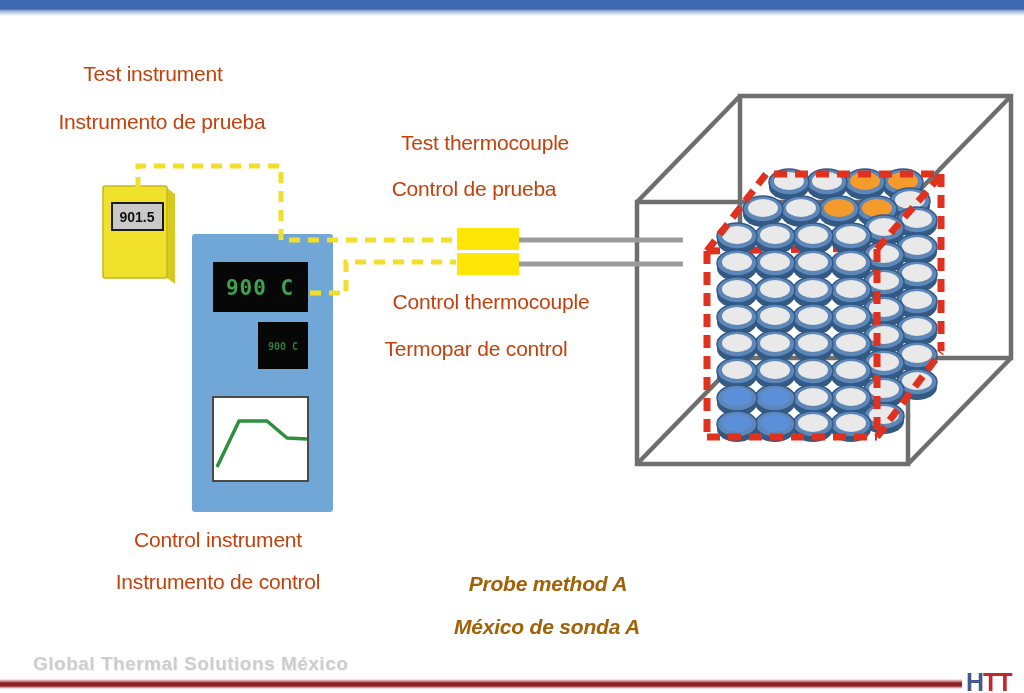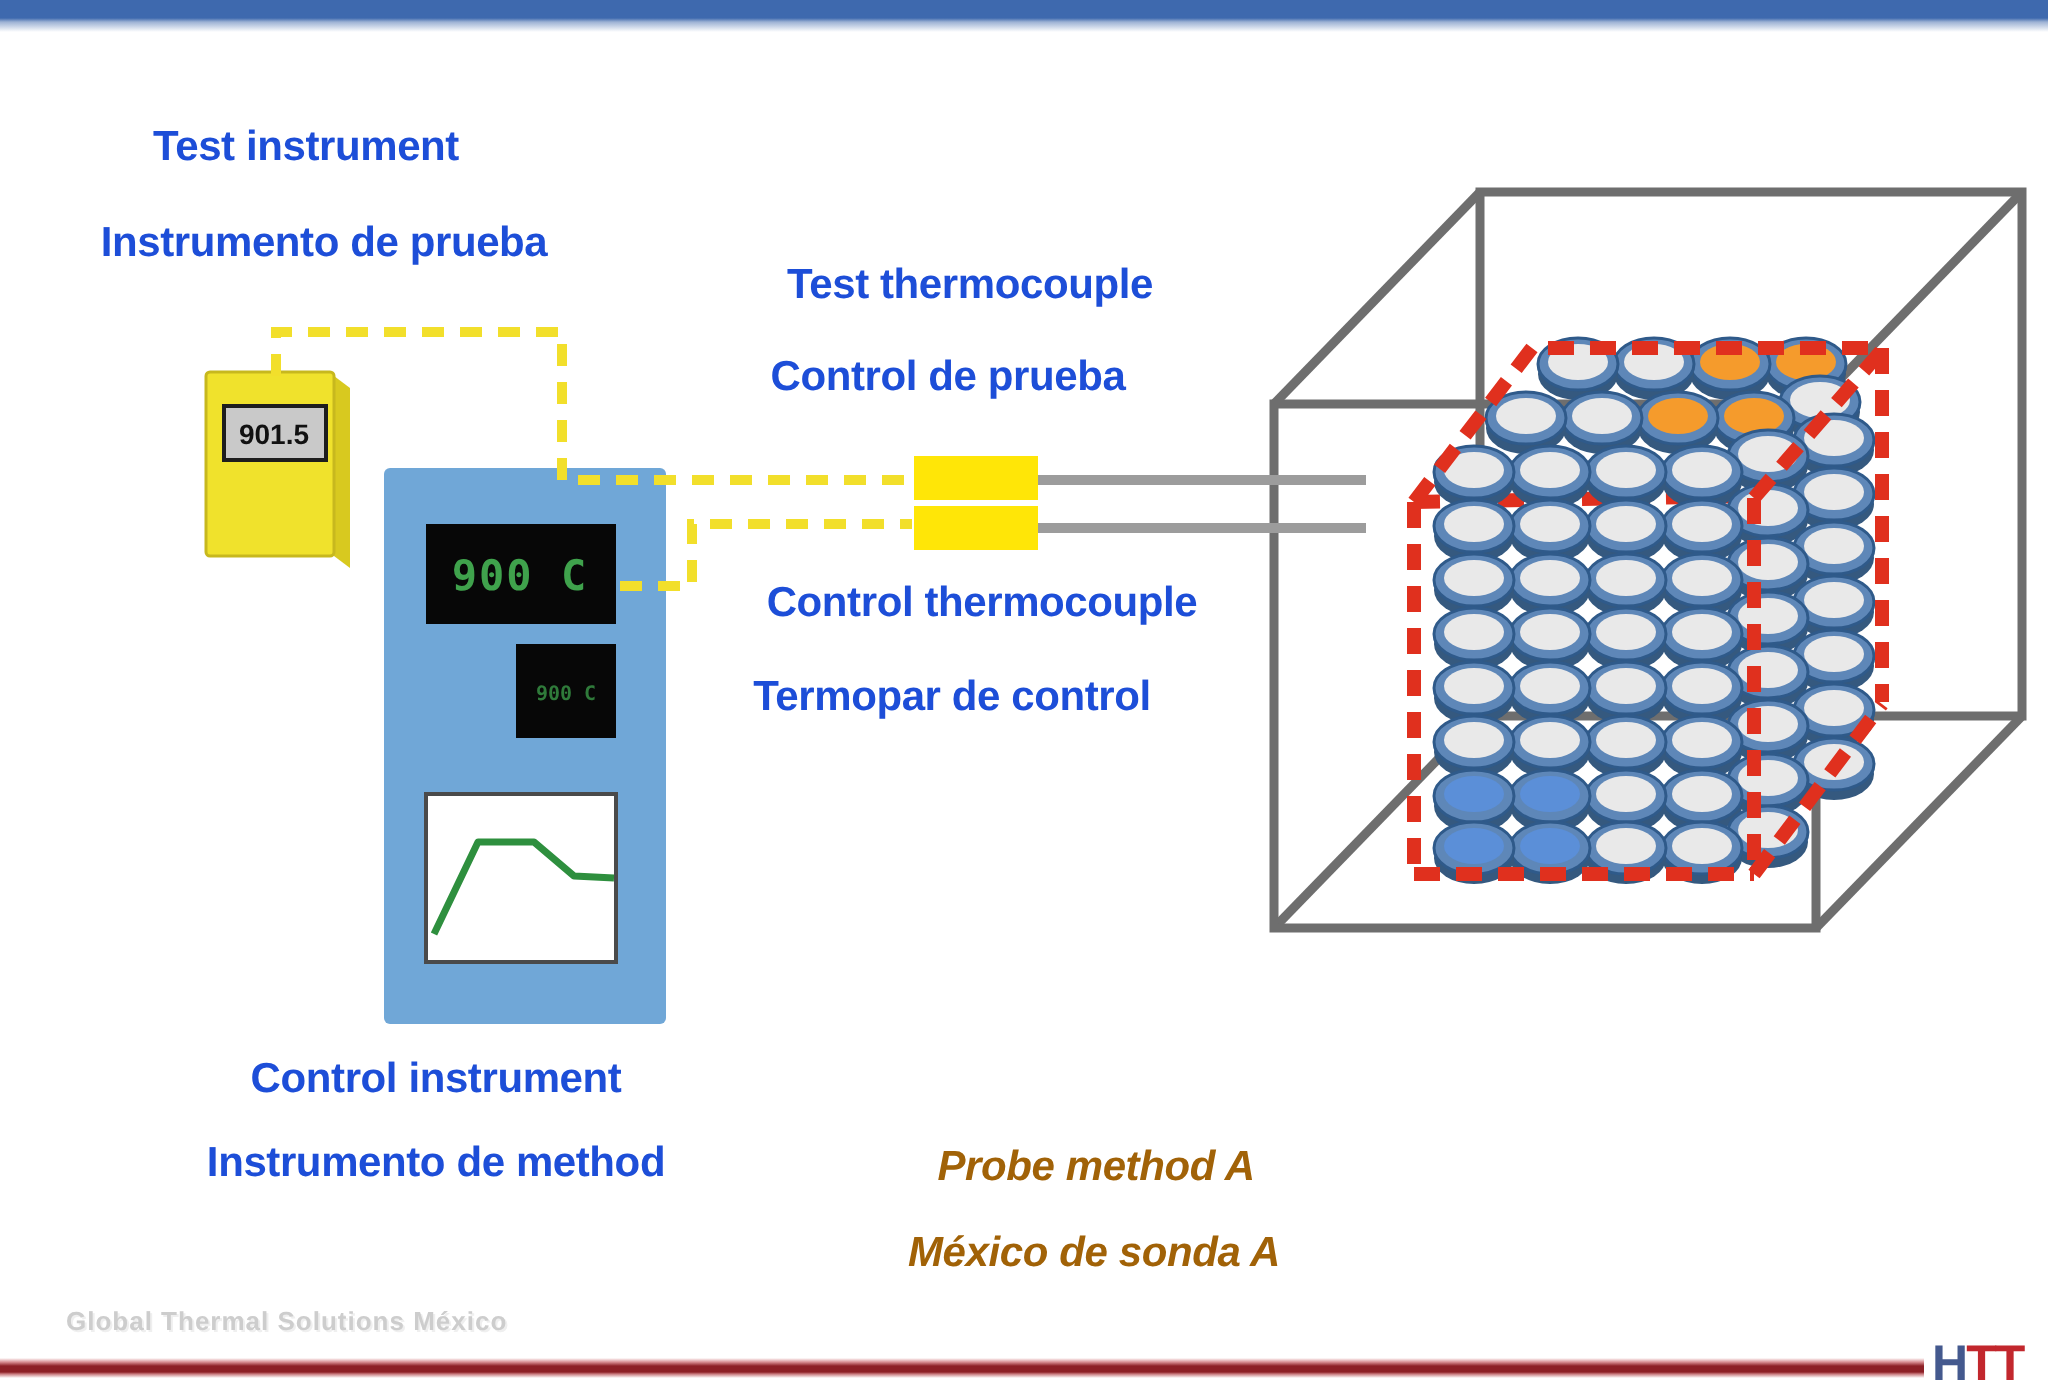--- a/index.html
+++ b/index.html
@@ -11,25 +11,25 @@
     position:absolute;left:0;top:0;width:1024px;height:16px;
     background:linear-gradient(to bottom,var(--top_bar_blue) 0,var(--top_bar_blue) 9px,#9DB2D4 11px,rgba(255,255,255,0) 16px);
   }
   .bottom-bar{
     position:absolute;left:0;top:679px;width:962px;height:10px;
     background:linear-gradient(to bottom,rgba(217,143,147,0) 0,#D98F93 2px,var(--bottom_bar_red) 4px,var(--bottom_bar_red) 7px,#C97A7E 8px,rgba(201,122,126,0) 10px);
   }
   .diagram-svg{position:absolute;left:0;top:0;}
   .label{
     position:absolute;transform:translateX(-50%);
-    font-size:21px;font-weight:700;color:#1d4ed8;white-space:nowrap;letter-spacing:-0.2px;
+    font-size:21px;font-weight:400;color:#c2410c;white-space:nowrap;letter-spacing:-0.2px;
   }
   .label.italic{font-style:italic;font-weight:600;color:#a16207;}
   .watermark{
-    position:absolute;left:33px;top:653px;font-size:13px;font-weight:700;
+    position:absolute;left:33px;top:653px;font-size:19px;font-weight:700;
     color:#cdcdcd;text-shadow:1px 1px 0 #efefef;letter-spacing:0.5px;white-space:nowrap;
   }
   .logo{
     position:absolute;left:966px;top:668px;font-size:25px;font-weight:800;
     letter-spacing:-1px;white-space:nowrap;
   }
   .logo .h{color:#44598E;}
   .logo .tt{color:#C2272D;}
   
   .dash-yellow{stroke:var(--dash_yellow);stroke-width:5;fill:none;stroke-dasharray:11 8;}
@@ -389,19 +389,19 @@
   </g>
 </svg>
 
 <div class="label" style="left:153px;top:62px">Test instrument</div>
 <div class="label" style="left:162px;top:110px">Instrumento de prueba</div>
 <div class="label" style="left:485px;top:131px">Test thermocouple</div>
 <div class="label" style="left:474px;top:177px">Control de prueba</div>
 <div class="label" style="left:491px;top:290px">Control thermocouple</div>
 <div class="label" style="left:476px;top:337px">Termopar de control</div>
 <div class="label" style="left:218px;top:528px">Control instrument</div>
-<div class="label" style="left:218px;top:570px">Instrumento de method</div>
+<div class="label" style="left:218px;top:570px">Instrumento de control</div>
 <div class="label italic" style="left:548px;top:572px">Probe method A</div>
 <div class="label italic" style="left:547px;top:615px">México de sonda A</div>
 
 <div class="watermark">Global Thermal Solutions México</div>
 <div class="bottom-bar"></div>
 <div class="logo"><span class="h">H</span><span class="tt">TT</span></div>
 
 </body></html>

